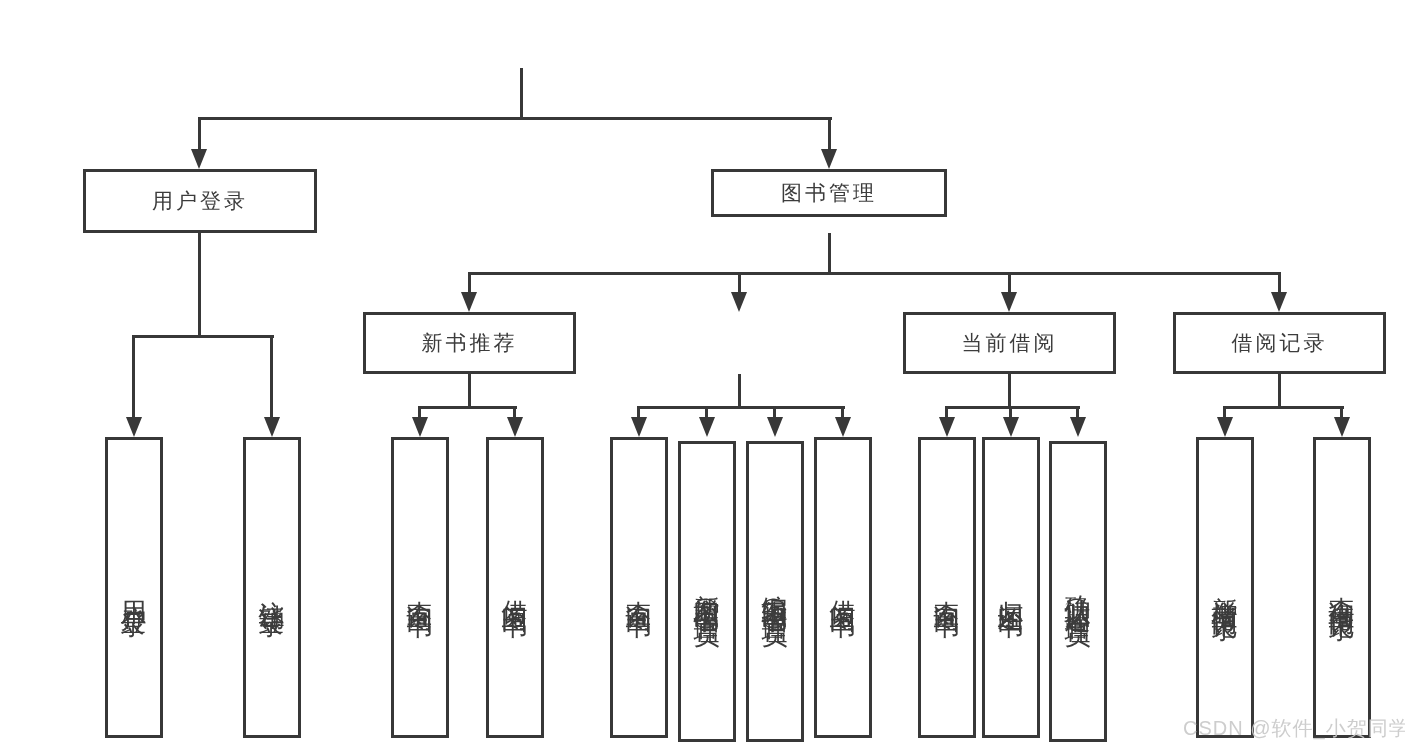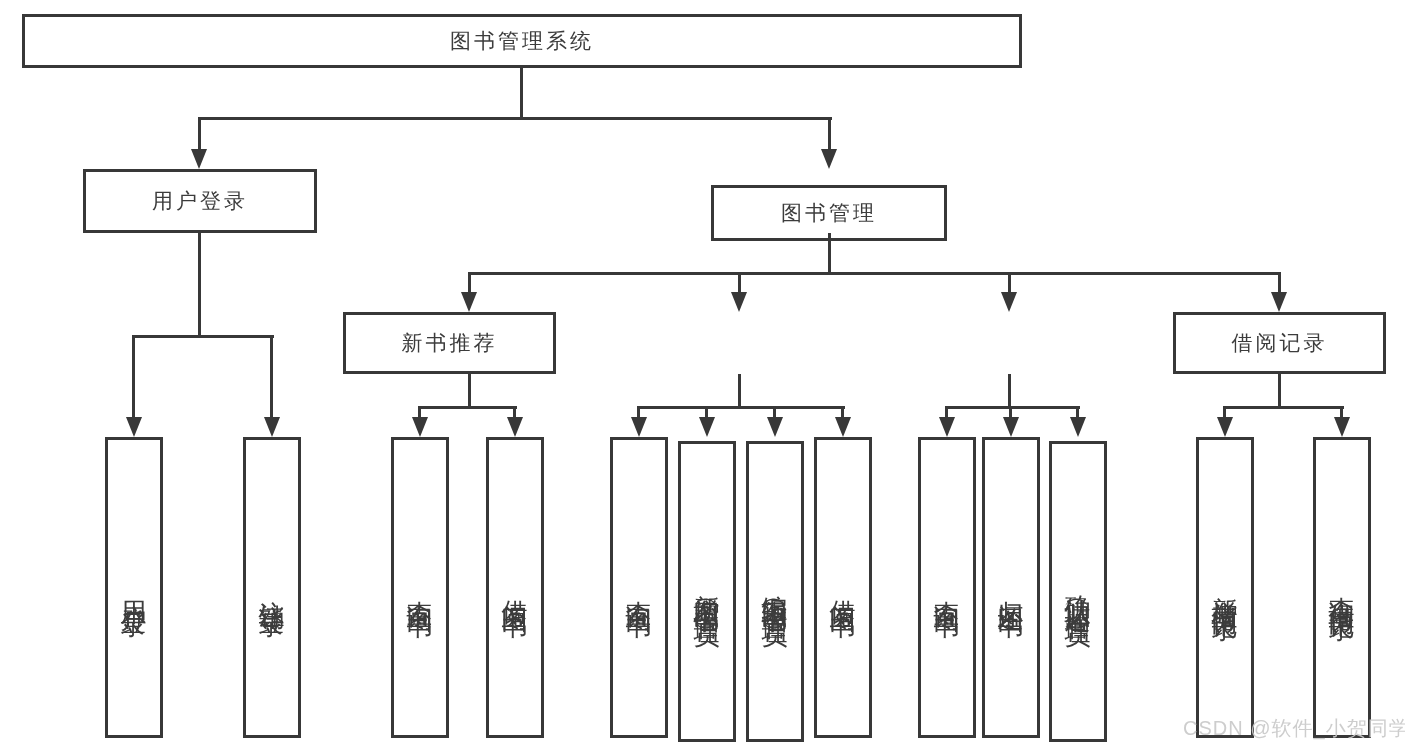--- a/index.html
+++ b/index.html
@@ -27,33 +27,33 @@
   .watermark{
     position:absolute;left:1183px;top:715px;z-index:5;
     font-size:20px;color:rgba(201,201,201,0.92);letter-spacing:1px;white-space:nowrap;
   }
 </style>
 </head>
 <body>
 
 <div class="stage">
 
-  <div class="node" style="left:22px;top:14px;width:1000px;height:54px;">
-    <span class="hlabel">图书管理系统</span>
-  </div>
 
   <div class="node" style="left:83px;top:169px;width:234px;height:64px;">
     <span class="hlabel">用户登录</span>
   </div>
-  <div class="node" style="left:711px;top:185px;width:236px;height:56px;">
+  <div class="node" style="left:711px;top:169px;width:236px;height:48px;">
     <span class="hlabel">图书管理</span>
   </div>
 
-  <div class="node" style="left:343px;top:312px;width:213px;height:62px;">
+  <div class="node" style="left:363px;top:312px;width:213px;height:62px;">
     <span class="hlabel">新书推荐</span>
+  </div>
+  <div class="node" style="left:903px;top:312px;width:213px;height:62px;">
+    <span class="hlabel">当前借阅</span>
   </div>
   <div class="node" style="left:1173px;top:312px;width:213px;height:62px;font-family:Liberation Serif, serif;">
     <span class="hlabel">借阅记录</span>
   </div>
 
   <div class="node" style="left:105px;top:437px;width:58px;height:301px;">
     <span class="vlabel">用户登录</span>
   </div>
   <div class="node" style="left:243px;top:437px;width:58px;height:301px;">
     <span class="vlabel">注销登录</span>

